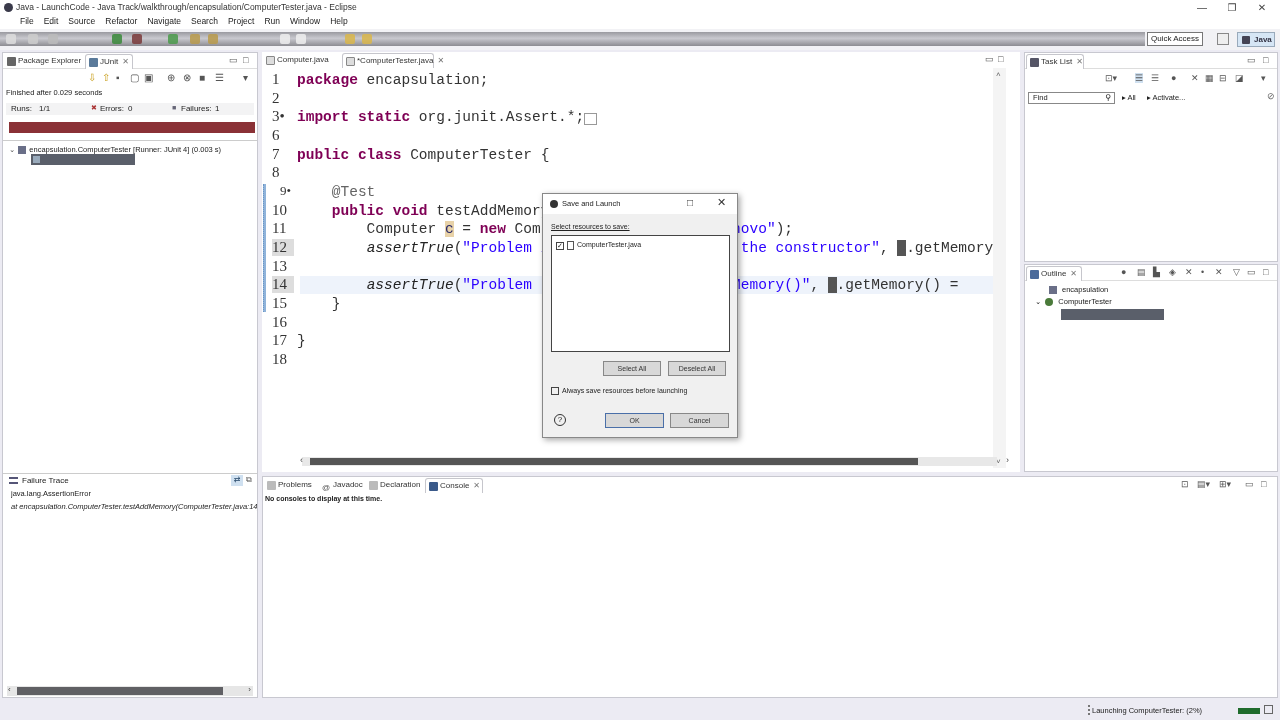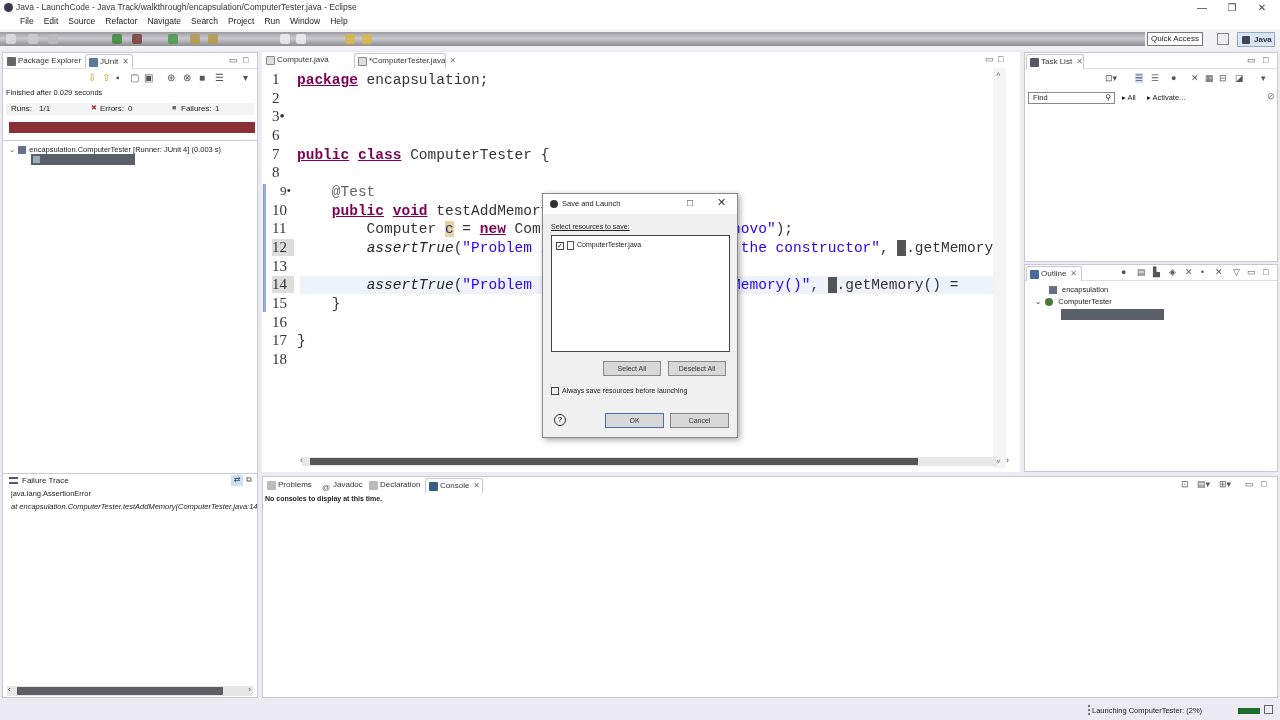--- a/index.html
+++ b/index.html
@@ -54,21 +54,21 @@
   #junit .ft-line { position:absolute; left:8px; font-size:7.5px; white-space:nowrap; overflow:hidden; width:246px; }
   #junit .hscroll { position:absolute; left:4px; top:685px; width:246px; height:10px; background:#e6e6e6; }
   #junit .hscroll .thumb { position:absolute; left:10px; top:1px; width:206px; height:8px; background:#606064; }
   #junit .hscroll .l { position:absolute; left:1px; top:-1px; font-size:8px; color:#444; }
   #junit .hscroll .r { position:absolute; right:2px; top:-1px; font-size:8px; color:#444; }
 
   
   #editor { background:#fff;padding-left:12px; }
   .code { position:absolute; left:0; font-family:"Liberation Mono", monospace; font-size:14.5px; white-space:pre; color:#2a2a6a; line-height:18.7px; }
   .ln { position:absolute; left:10px; width:22px; text-align:left; font-family:"Liberation Serif", serif; font-size:15px; color:#333; }
-  .kw { color:#7f0055; font-weight:bold;text-decoration:underline; }
+  .kw { color:#7f0055; font-weight:bold; }
   .str { color:#2a00ff; }
   .it { font-style:italic; color:#222; }
   .ann { color:#646464; }
   .plain { color:#333; }
   .occ { background:#d4d4d4; }
   .occ-dark { background:#555; color:#555; }
   .curline { position:absolute; left:38px; width:700px; height:18px; background:#eef3fb; }
   .gutter-mark { position:absolute; left:1px; width:3px; background:#8fb3da; border-left:1px dotted #6a94c4; }
   .ed-vscroll { position:absolute; left:731px; top:16px; width:13px; height:400px; background:#f4f4f4; }
   .ed-hscroll { position:absolute; left:40px; top:405px; width:695px; height:9px; background:#e8e8e8; }
@@ -190,21 +190,21 @@
   <div class="hscroll" style="top:633px">
     <span class="l">‹</span>
     <div class="thumb"></div>
     <span class="r">›</span>
   </div>
 </div>
 
 <div id="editor" class="panel" style="left:262px;top:52px;width:758px;height:420px;border:none">
   <div class="tabbar" style="border-bottom:none">
     <div class="tab" style="left:1px;width:80px"><span class="ico" style="background:#ddd;border:1px solid #888"></span><span>Computer.java</span></div>
-    <div class="tab active" style="left:92px;width:92px"><span class="ico" style="background:#ddd;border:1px solid #888"></span><span>*ComputerTester.java</span><span class="x">✕</span></div>
+    <div class="tab active" style="left:80px;width:92px"><span class="ico" style="background:#ddd;border:1px solid #888"></span><span>*ComputerTester.java</span><span class="x">✕</span></div>
     <span class="minmax" style="left:723px">▭</span>
     <span class="minmax" style="left:736px">□</span>
   </div>
 
   <div class="gutter-mark" style="top:132px;height:128px"></div>
   <div class="curline" style="top:224px"></div>
 
   <div class="ln" style="top:19px">1</div>
   <div class="ln" style="top:38px">2</div>
   <div class="ln" style="top:56px">3•</div>
@@ -216,20 +216,21 @@
   <div class="ln" style="top:168px">11</div>
   <div class="ln" style="top:187px;background:#ddd">12</div>
   <div class="ln" style="top:206px">13</div>
   <div class="ln" style="top:224px;background:#ddd">14</div>
   <div class="ln" style="top:243px">15</div>
   <div class="ln" style="top:262px">16</div>
   <div class="ln" style="top:280px">17</div>
   <div class="ln" style="top:299px">18</div>
 
   <div class="code" style="left:35px;top:19px"><span class="kw">package</span><span class="plain"> encapsulation;</span></div>
+  <div class="code" style="left:35px;top:56px"><span class="kw">import</span> <span class="kw">static</span><span class="plain"> org.junit.Assert.*;</span><span style="border:1px solid #999;font-size:9px;color:#fff">__</span></div>
   <div class="code" style="left:35px;top:94px"><span class="kw">public</span> <span class="kw">class</span><span class="plain"> ComputerTester {</span></div>
   <div class="code" style="left:35px;top:131px"><span class="ann">    @Test</span></div>
   <div class="code" style="left:35px;top:150px">    <span class="kw">public</span> <span class="kw">void</span><span class="plain"> testAddMemory() {</span></div>
   <div class="code" style="left:35px;top:168px"><span class="plain">        Computer </span><span class="occ" style="background:#e8d2a8">c</span><span class="plain"> = </span><span class="kw">new</span><span class="plain"> Computer(4, 100, 100, </span><span class="str">"Lenovo"</span><span class="plain">);</span></div>
   <div class="code" style="left:35px;top:187px">        <span class="it">assertTrue</span><span class="plain">(</span><span class="str">"Problem initializing memory in the constructor"</span><span class="plain">, </span><span class="occ-dark">c</span><span class="plain">.getMemory</span></div>
   <div class="code" style="left:35px;top:224px">        <span class="it">assertTrue</span><span class="plain">(</span><span class="str">"Problem updating memory in addMemory()"</span><span class="plain">, </span><span class="occ-dark">c</span><span class="plain">.getMemory() =</span></div>
   <div class="code" style="left:35px;top:243px"><span class="plain">    }</span></div>
   <div class="code" style="left:35px;top:280px"><span class="plain">}</span></div>
 
   <div class="ed-vscroll">

